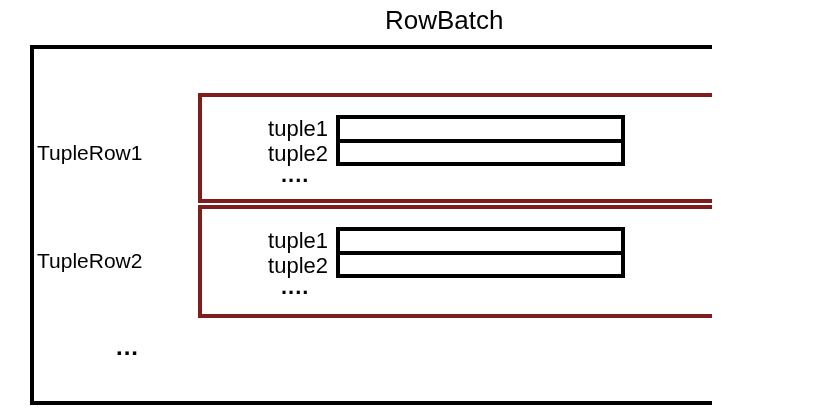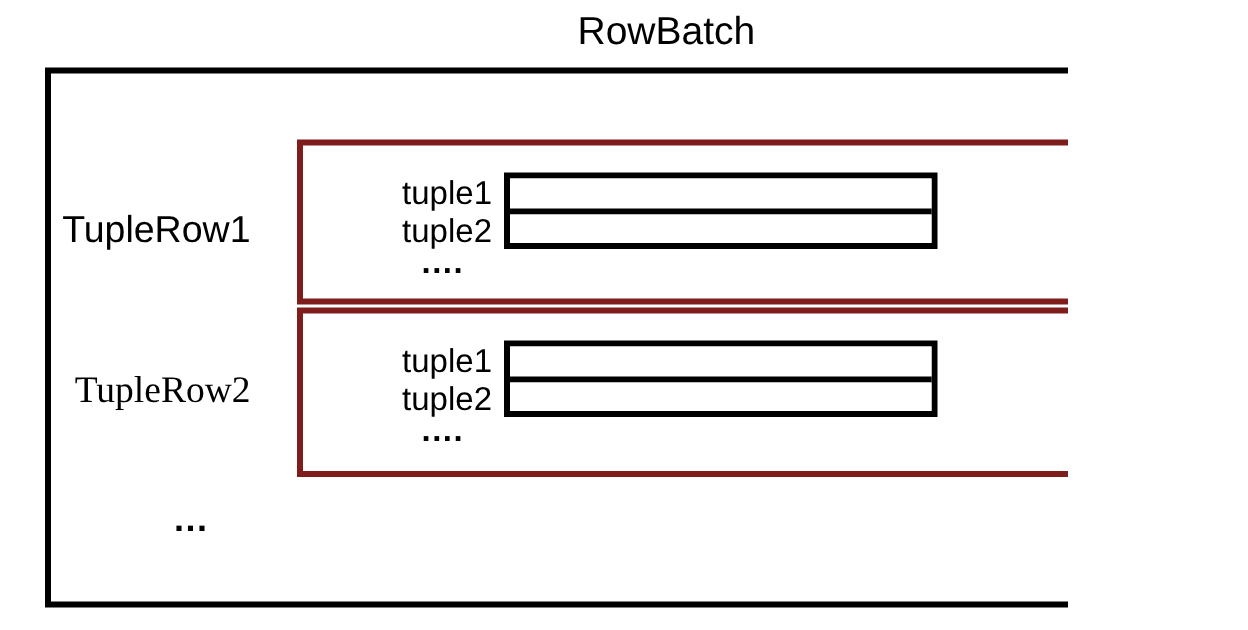--- a/index.html
+++ b/index.html
@@ -43,28 +43,28 @@
     width: 777px;
     height: 360px;
     border: 4px solid #000000;
     box-sizing: border-box;
     background: transparent;
     z-index: 2;
   }
 
   .row-label {
     width: 130px;
-    text-align: right;
-    font-size: 25px;
+    text-align: left;
+    font-size: 21px;
     line-height: 28px;
     white-space: nowrap;
     z-index: 3;
   }
   .row-label.r1 { left: 37px; top: 139px; }
-  .row-label.r2 { left: 37px; top: 247px; font-family: Liberation Serif, serif; }
+  .row-label.r2 { left: 37px; top: 247px; }
 
   .tuple-row-box {
     left: 170px;
     width: 590px;
     border: 4px solid #7f1d1d;
     box-sizing: border-box;
     background: #ffffff;
     z-index: 3;
     margin-left: 28px;
   }

